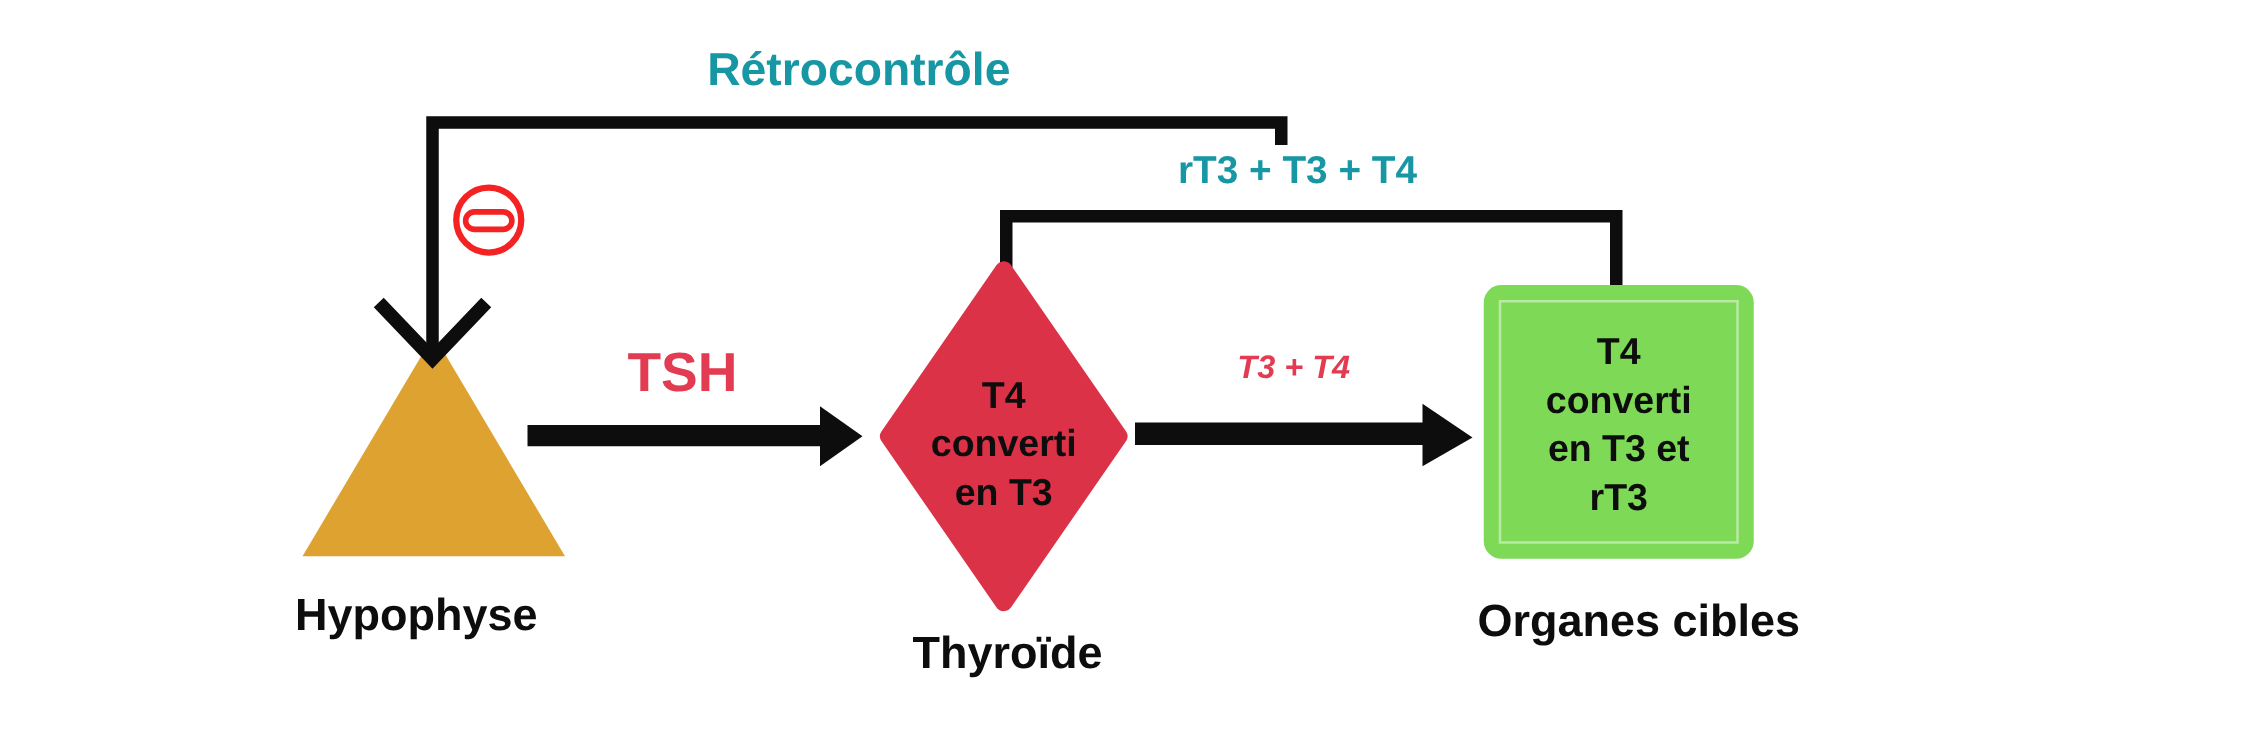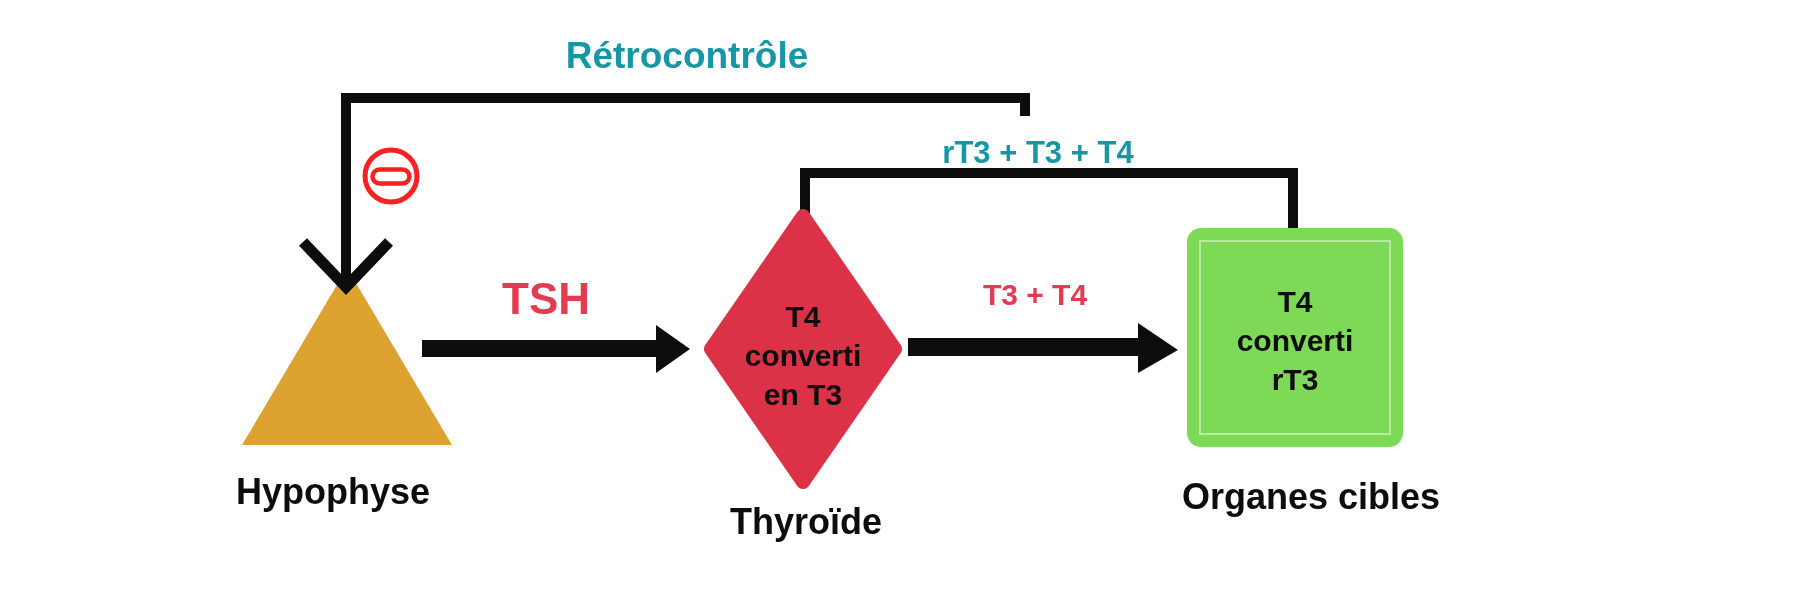--- a/index.html
+++ b/index.html
@@ -67,35 +67,36 @@
       <rect x="908" y="338" width="232" height="18" fill="#0d0d0d"></rect>
       <polygon points="1138,323 1178,350 1138,373" fill="#0d0d0d"></polygon>
     </g>
 
     <rect x="1187" y="228" width="216" height="219" rx="14" fill="#7ed957"></rect>
     <rect x="1200" y="241" width="190" height="193" fill="none" stroke-width="2" stroke="rgba(255,255,255,0.45)"></rect>
   </svg>
 
   <div class="label loop-label" style="left: 687px; top: 37px; color: rgb(23, 150, 164);">Rétrocontrôle</div>
 
-  <div class="label edge-label" style="left: 1038px; top: 137px; font-size: 31px; color: rgb(23, 150, 164);">rT3 + T3 + T4</div>
+  <div class="label edge-label" style="left: 1038px; top: 120px; font-size: 31px; color: rgb(23, 150, 164);">rT3 + T3 + T4</div>
 
   <div class="label edge-label" style="left: 546px; top: 277px; color: rgb(226, 59, 82);">TSH</div>
 
-  <div class="label edge-label" style="left: 1035px; top: 280px; font-size: 30px; color: rgb(226, 59, 82);">T3 + T4</div>
+  <div class="label edge-label" style="left: 1035px; top: 280px; font-size: 26px; color: rgb(226, 59, 82); font-style: italic;">T3 + T4</div>
 
   <div class="node-text" style="left:703px; top:270px; width:200px; height:170px;">
     <span>T4</span>
     <span>converti</span>
     <span>en T3</span>
   </div>
 
   <div class="node-text" style="left:1187px; top:254px; width:216px; height:172px;">
     <span>T4</span>
     <span>converti</span>
+    <span>en T3 et</span>
     <span>rT3</span>
   </div>
 
   <div class="label caption" style="left:333px; top:474px;">Hypophyse</div>
 
   <div class="label caption" style="left:806px; top:504px;">Thyroïde</div>
 
   <div class="label caption" style="left:1293px; top:479px;margin-left:18px;">Organes cibles</div>
 
 </div>

